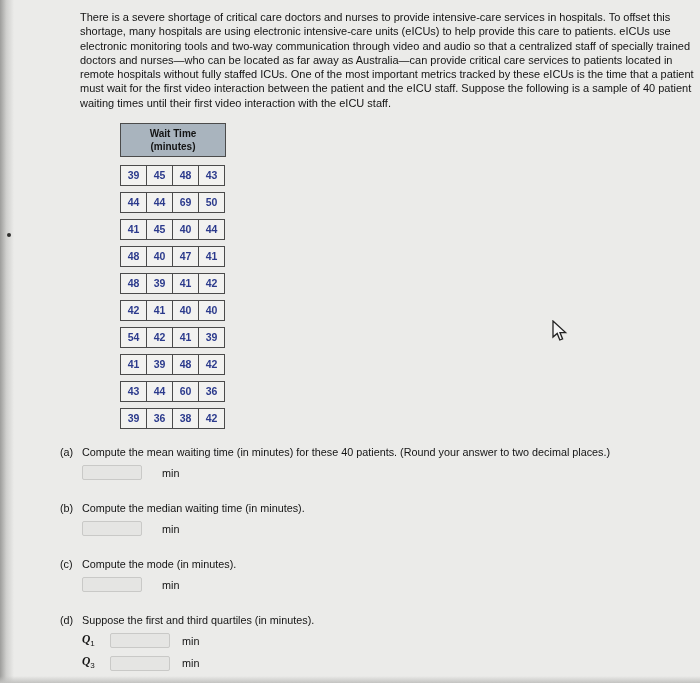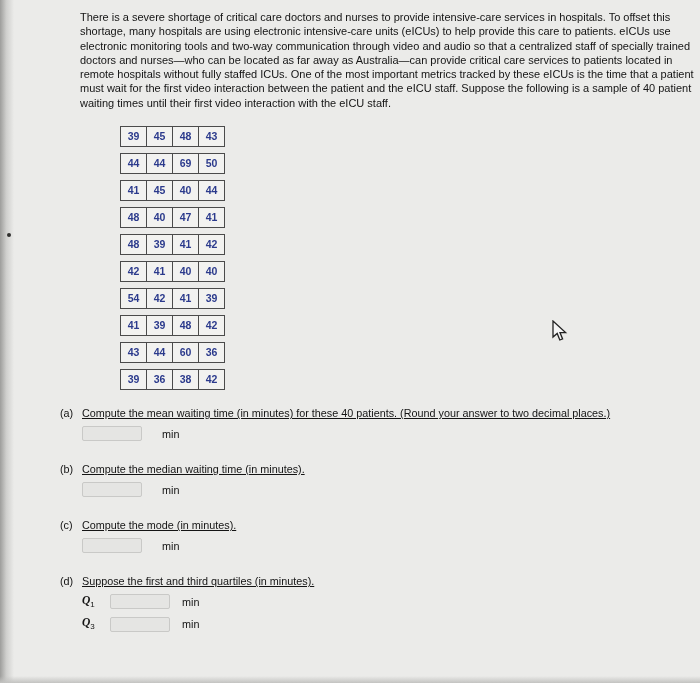--- a/index.html
+++ b/index.html
@@ -24,36 +24,36 @@
   .content{position:absolute;left:60px;top:10px;width:634px;}
   .intro{margin:0 0 0 20px;font-size:11px;line-height:14.3px;}
   
   .wait-table{margin:13px 0 0 60px;width:106px;}
   .thead{
     box-sizing:border-box;width:106px;padding:3px 0;
     border:1px solid var(--table-border,#4b4b4b);
     background:var(--table-header-bg,#a9b4be);
     font-weight:bold;font-size:10px;line-height:13px;text-align:center;
   }
-  .tbody{margin-top:16px;}
+  .tbody{margin-top:8px;}
   .trow{display:flex;margin-bottom:6px;}
   .tcell{
     box-sizing:border-box;width:27px;height:21px;margin-left:-1px;
     border:1px solid var(--table-border,#4b4b4b);
     background:var(--cell-bg,#f2f2f0);
     color:var(--cell-text,#2b3a8c);
     font-weight:bold;font-size:10.5px;line-height:19px;text-align:center;
   }
   .trow .tcell:first-child{margin-left:0;}
   
   .questions{margin-top:17px;}
   .q{margin-bottom:22px;font-size:10.8px;}
   .q-line{display:flex;line-height:13px;}
   .q-label{flex:0 0 22px;width:22px;}
-  .q-text{flex:1;text-decoration:underline;}
+  .q-text{flex:1;}
   .q-answer{margin:6px 0 0 22px;display:flex;align-items:center;}
   .answer{
     box-sizing:border-box;width:60px;height:15px;padding:0 3px;
     background:var(--input-bg,#e5e5e3);
     border:1px solid var(--input-border,#c9c9c7);
     border-radius:2px;font-size:10px;color:var(--content-text,#141414);
   }
   .unit{margin-left:20px;}
   .q-quartile{}
   .q-quartile + .q-quartile{margin-top:7px;}
@@ -69,20 +69,24 @@
 <div class="screen">
   <div class="left-strip"></div>
   <div class="bottom-strip"></div>
   <div class="speck"></div>
 
   <div class="content">
 
     <p class="intro">There is a severe shortage of critical care doctors and nurses to provide intensive-care services in hospitals. To offset this shortage, many hospitals are using electronic intensive-care units (eICUs) to help provide this care to patients. eICUs use electronic monitoring tools and two-way communication through video and audio so that a centralized staff of specially trained doctors and nurses—who can be located as far away as Australia—can provide critical care services to patients located in remote hospitals without fully staffed ICUs. One of the most important metrics tracked by these eICUs is the time that a patient must wait for the first video interaction between the patient and the eICU staff. Suppose the following is a sample of 40 patient waiting times until their first video interaction with the eICU staff.</p>
 
     <div class="wait-table">
+      <div class="thead">
+        <div>Wait Time</div>
+        <div>(minutes)</div>
+      </div>
       <div class="tbody" id="table-body">
           <div class="trow">
             <div class="tcell">39</div>
             <div class="tcell">45</div>
             <div class="tcell">48</div>
             <div class="tcell">43</div>
           </div>
           <div class="trow">
             <div class="tcell">44</div>
             <div class="tcell">44</div>

